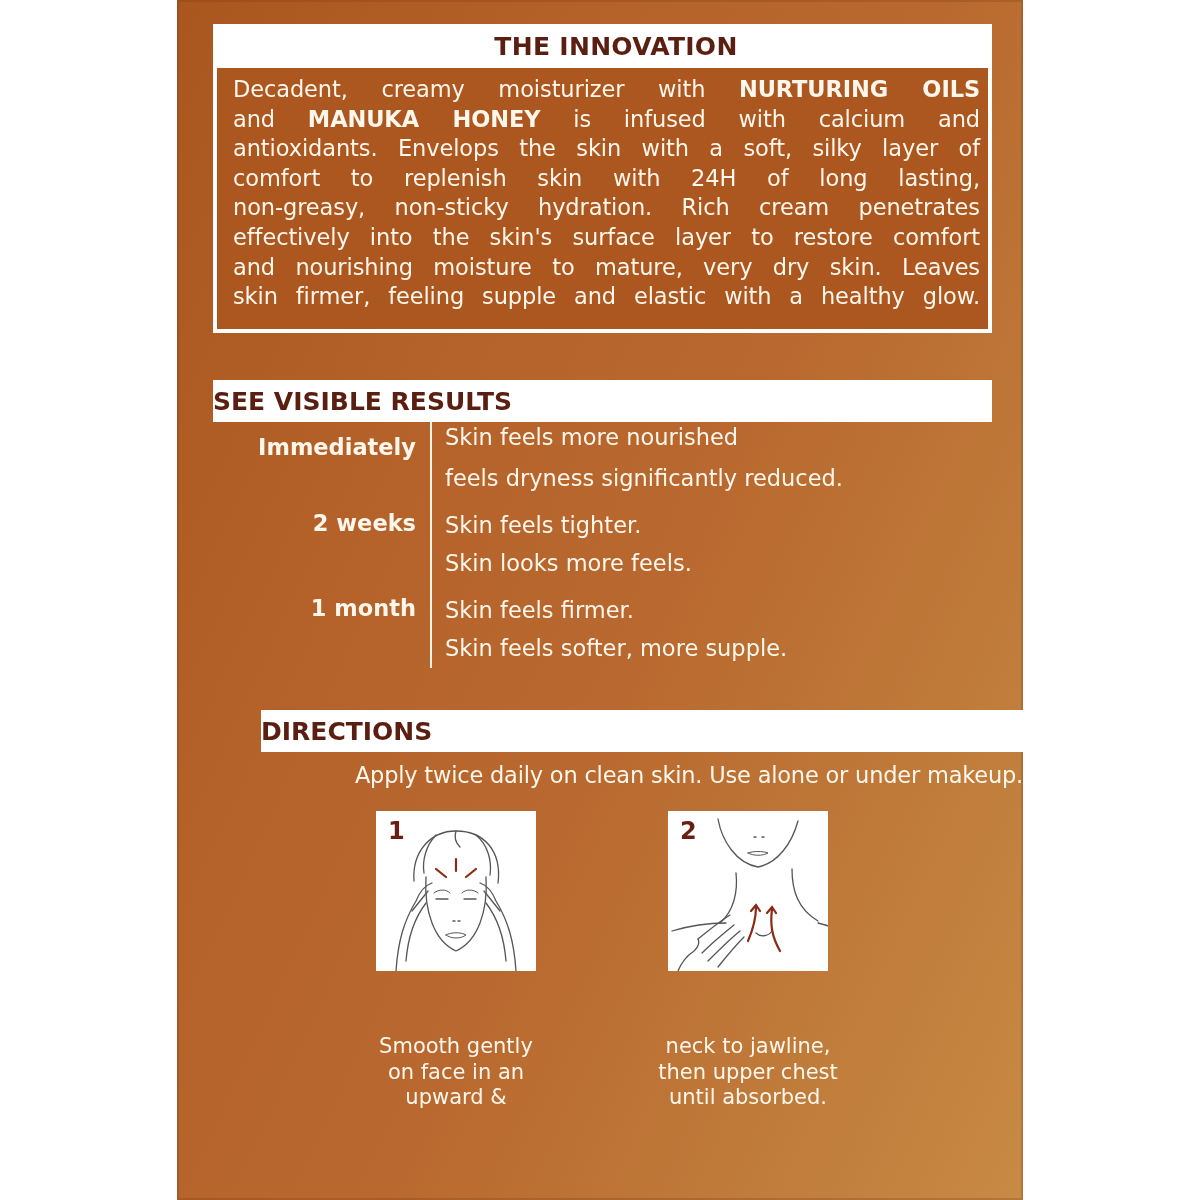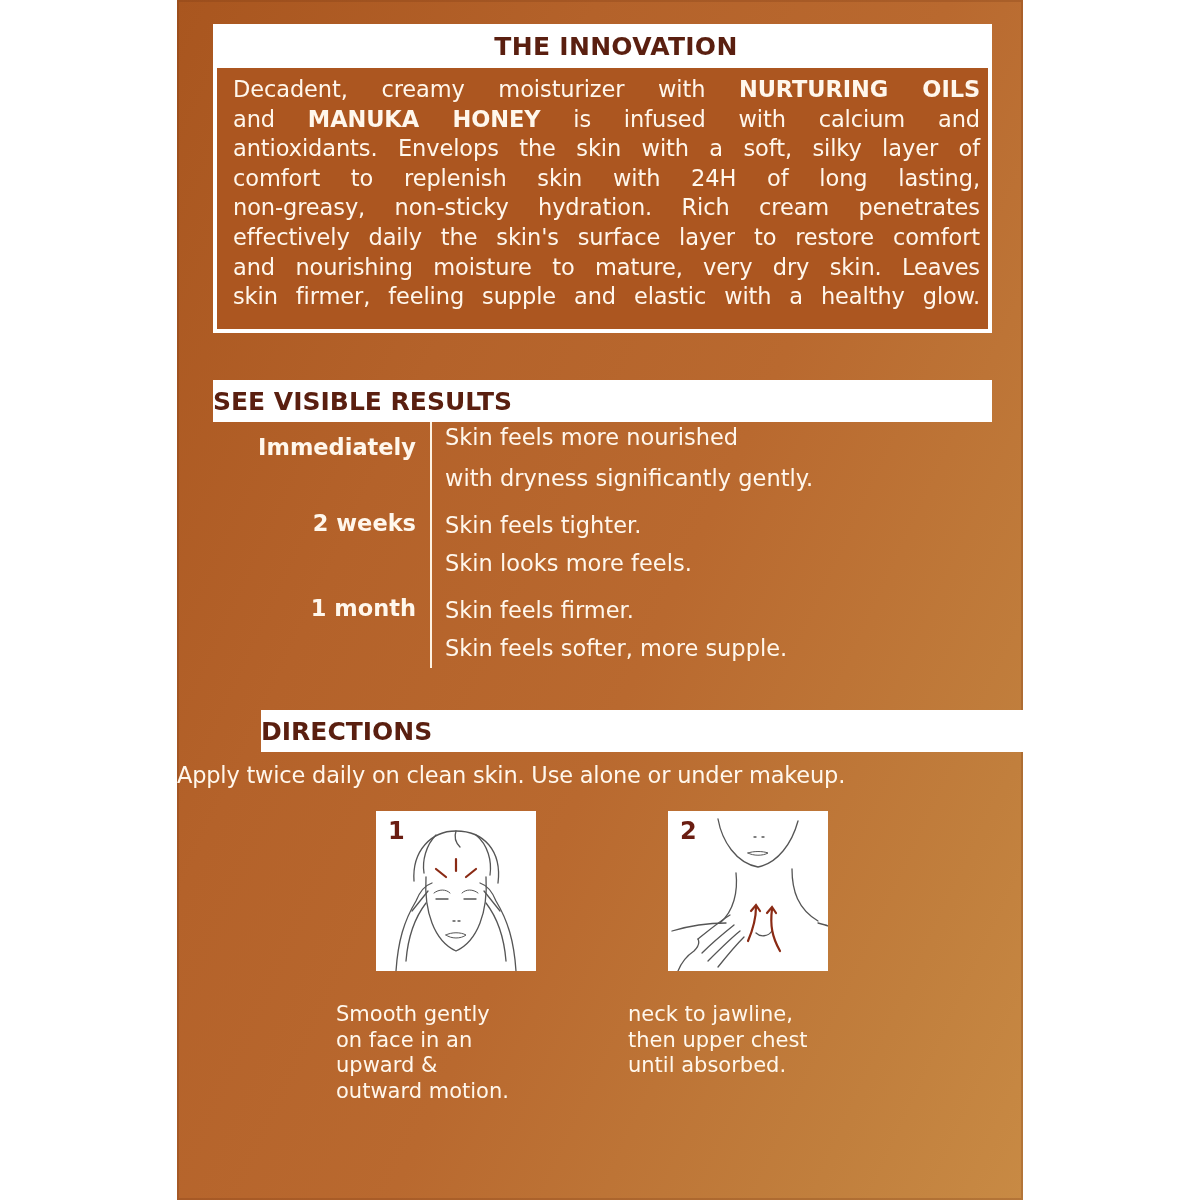--- a/index.html
+++ b/index.html
@@ -112,21 +112,21 @@
       font-size: 22.5px;
       white-space: nowrap;
       line-height: 30px;
     }
 
     .directions-text {
       position: absolute;
       left: 0;
       width: 846px;
       top: 762px;
-      text-align: left;
+      text-align: right;
       color: #fff7ec;
       font-size: 22.5px;
       white-space: nowrap;
       letter-spacing: -0.2px;
     }
 
     .step-box {
       position: absolute;
       top: 811px;
       width: 160px;
@@ -142,22 +142,23 @@
       color: #6a1d12;
       font-weight: bold;
       font-size: 24px;
     }
     .step-box svg {
       position: absolute;
       left: 0; top: 0;
     }
     .step-caption {
       position: absolute;
-      top: 1002px;
+      top: 1034px;
       width: 240px;
+      text-align: center;
       color: #fff7ec;
       font-size: 21px;
       line-height: 25.5px;
     }
     .cap-1 { left: 159px; }
     .cap-2 { left: 451px; }
     .cap-line { display: block; white-space: nowrap; }
   </style>
 </head>
 <body>
@@ -165,34 +166,34 @@
 <div class="panel">
 
   <div class="innovation">
     <div class="title">THE INNOVATION</div>
     <div class="body">
       <span class="line"><span>Decadent, creamy moisturizer with </span><b>NURTURING OILS</b></span>
       <span class="line"><span>and </span><b>MANUKA HONEY</b><span> is infused with calcium and</span></span>
       <span class="line">antioxidants. Envelops the skin with a soft, silky layer of</span>
       <span class="line">comfort to replenish skin with 24H of long lasting,</span>
       <span class="line">non-greasy, non-sticky hydration. Rich cream penetrates</span>
-      <span class="line">effectively daily the skin's surface layer to restore comfort</span>
+      <span class="line">effectively into the skin's surface layer to restore comfort</span>
       <span class="line">and nourishing moisture to mature, very dry skin. Leaves</span>
       <span class="line">skin firmer, feeling supple and elastic with a healthy glow.</span>
     </div>
   </div>
 
   <div class="section-header results-header">SEE VISIBLE RESULTS</div>
 
   <div class="results-table">
     <div class="divider"></div>
 
     <div class="res-label" style="top:12px;">Immediately</div>
     <div class="res-text" style="top:0;">Skin feels more nourished</div>
-    <div class="res-text" style="top:41px;">with dryness significantly gently.</div>
+    <div class="res-text" style="top:41px;">feels dryness significantly reduced.</div>
 
     <div class="res-label" style="top:88px;">2 weeks</div>
     <div class="res-text" style="top:88px;">Skin feels tighter.</div>
     <div class="res-text" style="top:126px;">Skin looks more feels.</div>
 
     <div class="res-label" style="top:173px;">1 month</div>
     <div class="res-text" style="top:173px;">Skin feels firmer.</div>
     <div class="res-text" style="top:211px;">Skin feels softer, more supple.</div>
   </div>
 
@@ -233,21 +234,20 @@
         <path d="M70 66 L60 58"></path>
         <path d="M90 66 L100 58"></path>
       </g>
     </svg>
     <div class="step-num">1</div>
   </div>
   <div class="step-caption cap-1">
     <span class="cap-line">Smooth gently</span>
     <span class="cap-line">on face in an</span>
     <span class="cap-line">upward &amp;</span>
-    <span class="cap-line">outward motion.</span>
   </div>
 
   <div class="step-box step-2">
     <svg width="160" height="160" viewBox="0 0 160 160">
       <g fill="none" stroke="#555" stroke-width="1.3" stroke-linecap="round">
 
         <path d="M50 8 C54 30 68 52 90 56 C110 52 124 32 130 10"></path>
 
         <path d="M80 42 C85 40 95 40 100 42 C95 45 85 45 80 42 Z" stroke-width="1"></path>
 

